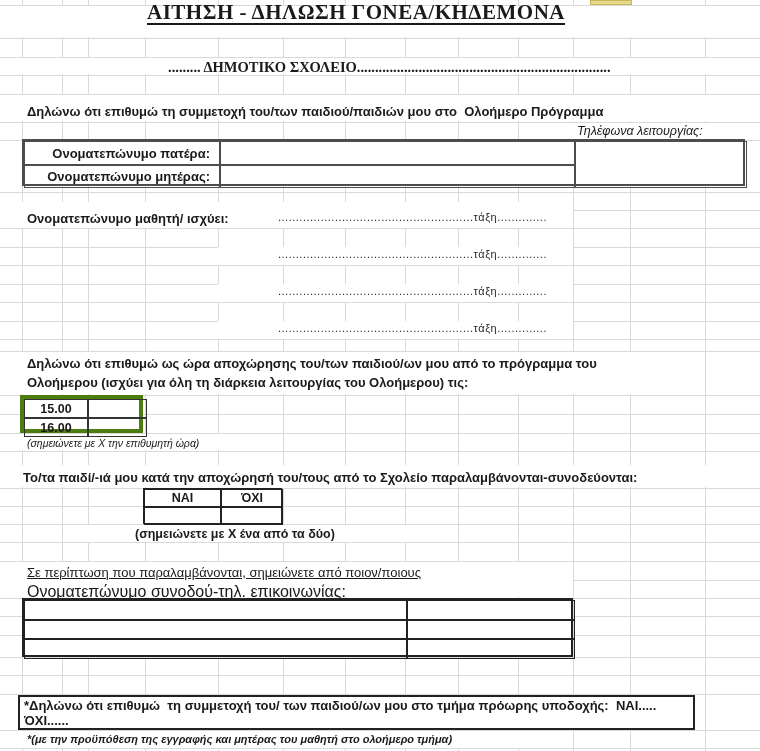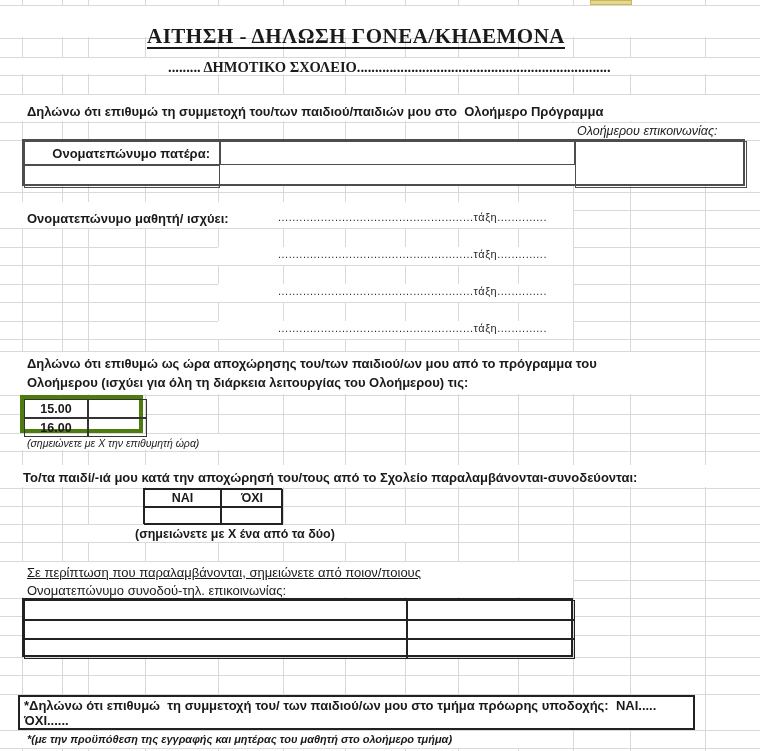--- a/index.html
+++ b/index.html
@@ -11,21 +11,21 @@
   #grid{position:absolute;inset:0;z-index:0;}
   .vl{position:absolute;top:0;bottom:0;width:1px;background:#d9d9d9;}
   .hl{position:absolute;left:0;right:0;height:1px;background:#d9d9d9;}
   .ws{position:absolute;background:#ffffff;z-index:1;}
   .txt{position:absolute;z-index:2;white-space:pre-wrap;}
   .b{font-weight:bold;}
   .i{font-style:italic;}
   .serif{font-family:"Liberation Serif", serif;}
 
   .page-title{
-    left:0;top:24px;width:712px;text-align:center;
+    left:0;top:0;width:712px;text-align:center;
     font-size:21px;font-weight:bold;letter-spacing:.5px;
     text-decoration:underline;text-decoration-thickness:2px;text-underline-offset:4px;
   }
   .school-line{left:168px;top:59px;font-size:14.5px;font-weight:bold;}
 
   .decl{font-size:13px;font-weight:bold;line-height:19px;}
   .note-sm{font-size:10.5px;}
 
   
   .parents-table{
@@ -142,26 +142,27 @@
 <div class="ws" style="left:22px;top:434px;width:261px;height:16px;"></div>
 <div class="ws" style="left:0;top:465px;width:760px;height:22px;"></div>
 <div class="ws" style="left:88px;top:525px;width:370px;height:17px;"></div>
 <div class="ws" style="left:0;top:562px;width:573px;height:35px;"></div>
 <div class="ws" style="left:0;top:731px;width:573px;height:17px;"></div>
 
 <div class="txt serif page-title">ΑΙΤΗΣΗ - ΔΗΛΩΣΗ ΓΟΝΕΑ/ΚΗΔΕΜΟΝΑ</div>
 <div class="txt serif school-line">......... ΔΗΜΟΤΙΚΟ ΣΧΟΛΕΙΟ......................................................................</div>
 
 <div class="txt decl" style="left:27px;top:102px;">Δηλώνω ότι επιθυμώ τη συμμετοχή του/των παιδιού/παιδιών μου στο  Ολοήμερο Πρόγραμμα</div>
-<div class="txt i" style="left:577px;top:124px;font-size:12.5px;">Ολοήμερου επικοινωνίας:</div>
+<div class="txt i" style="left:577px;top:124px;font-size:12.5px;">Τηλέφωνα λειτουργίας:</div>
 
 <div class="parents-table">
   <div class="cell lbl">Ονοματεπώνυμο πατέρα:</div>
   <div class="cell"></div>
   <div class="cell phone"></div>
+  <div class="cell lbl">Ονοματεπώνυμο μητέρας:</div>
   <div class="cell"></div>
 </div>
 
 <div class="txt decl" style="left:27px;top:209px;">Ονοματεπώνυμο μαθητή/ ισχύει:</div>
 <div class="txt dotted-line" style="left:278px;top:211px;">.......................................................τάξη..............</div>
 <div class="txt dotted-line" style="left:278px;top:248px;">.......................................................τάξη..............</div>
 <div class="txt dotted-line" style="left:278px;top:285px;">.......................................................τάξη..............</div>
 <div class="txt dotted-line" style="left:278px;top:322px;">.......................................................τάξη..............</div>
 
 <div class="txt decl" style="left:27px;top:354px;width:680px;">Δηλώνω ότι επιθυμώ ως ώρα αποχώρησης του/των παιδιού/ων μου από το πρόγραμμα του
@@ -177,21 +178,21 @@
 <div class="txt decl" style="left:23px;top:468px;text-align:right;">Το/τα παιδί/-ιά μου κατά την αποχώρησή του/τους από το Σχολείο παραλαμβάνονται-συνοδεύονται:</div>
 <div class="yn-table">
   <div class="cell">ΝΑΙ</div>
   <div class="cell">ΌΧΙ</div>
   <div class="cell"></div>
   <div class="cell"></div>
 </div>
 <div class="txt b" style="left:135px;top:527px;font-size:12.5px;">(σημειώνετε με Χ ένα από τα δύο)</div>
 
 <div class="txt" style="left:27px;top:565px;font-size:13px;text-decoration:underline;">Σε περίπτωση που παραλαμβάνονται, σημειώνετε από ποιον/ποιους</div>
-<div class="txt" style="left:27px;top:583px;font-size:13px;">Ονοματεπώνυμο συνοδού-τηλ. επικοινωνίας:</div>
+<div class="txt" style="left:27px;top:583px;font-size:16px;">Ονοματεπώνυμο συνοδού-τηλ. επικοινωνίας:</div>
 <div class="escort-table">
   <div class="cell"></div>
   <div class="cell"></div>
   <div class="cell"></div>
   <div class="cell"></div>
   <div class="cell"></div>
   <div class="cell"></div>
 </div>
 
 <div class="bottom-box">

